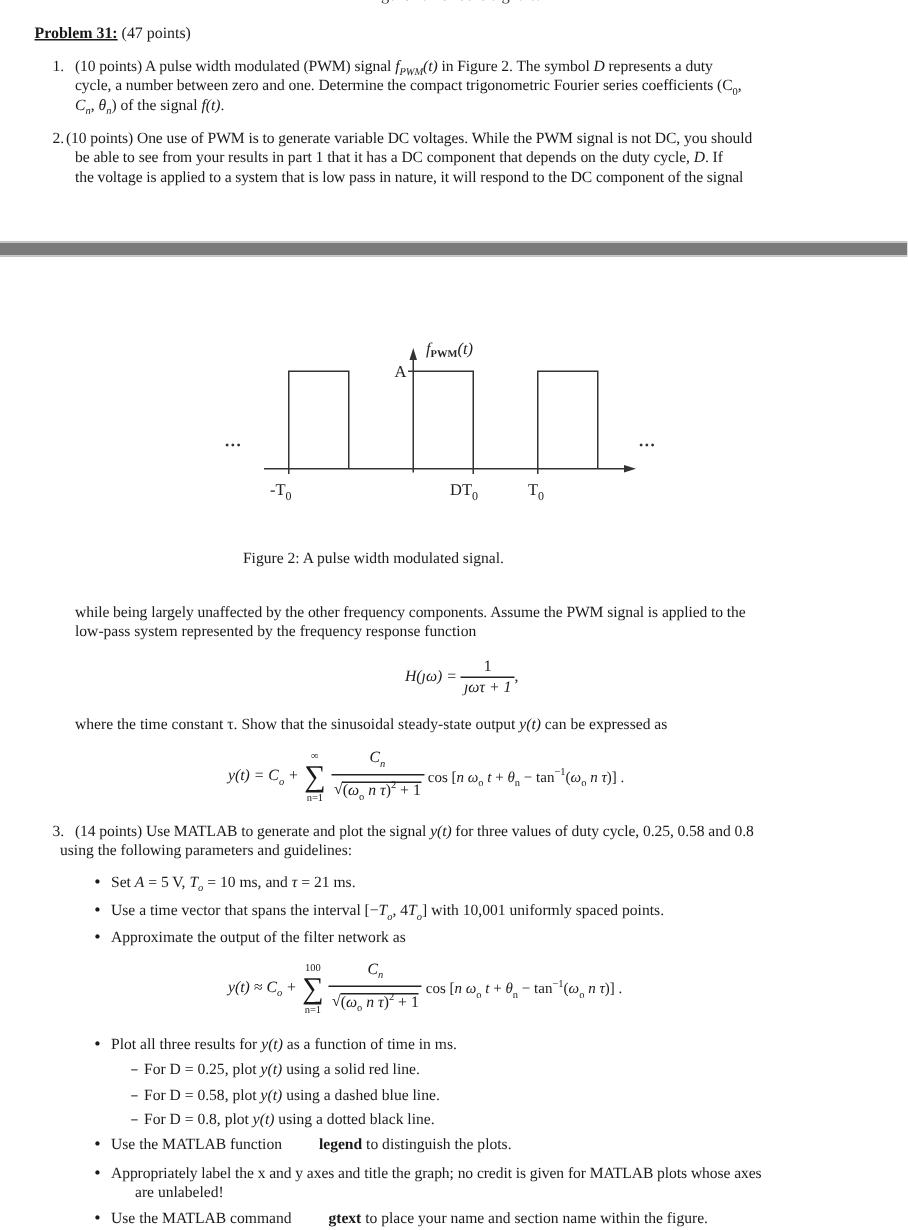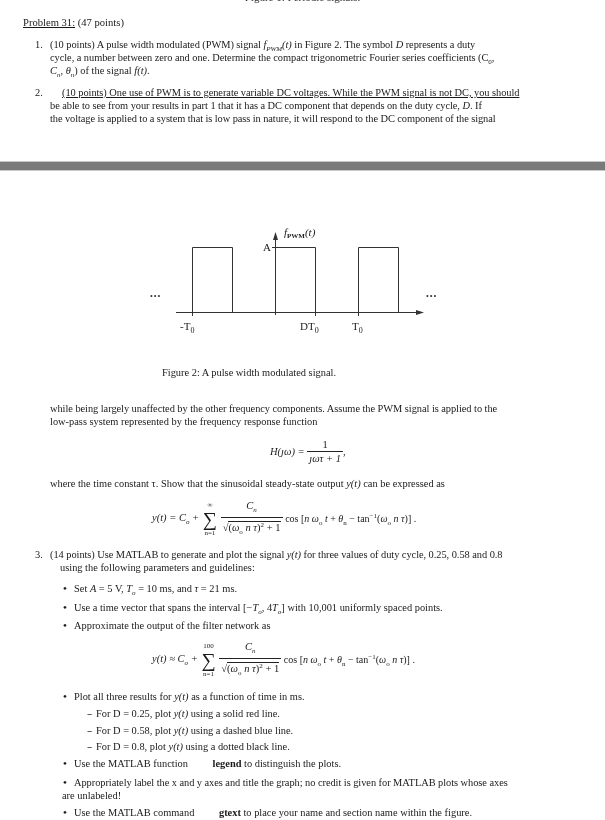--- a/index.html
+++ b/index.html
@@ -3,21 +3,21 @@
 <meta charset="utf-8">
 <style>
   html, body { margin: 0; padding: 0; background: #ffffff; }
   body {
     width: 605px; height: 820px; position: relative; overflow: hidden;
     font-family: "DejaVu Serif", "Liberation Serif", serif;
     color: #1a1a1a;
   }
   .t { position: absolute; white-space: nowrap; font-size: 10.4px; line-height: 13px; font-family: "Liberation Serif", "DejaVu Serif", serif; }
   .clip-top { position: absolute; top: -9px; left: 0; width: 605px; text-align: center; font-size: 11px; color: #333; font-family: "Liberation Serif", serif; }
-  .prob-title { font-weight: normal; text-decoration: underline; }
+  .prob-title { font-weight: bold; text-decoration: underline; }
   .num { position: absolute; font-size: 10.4px; line-height: 13px; font-family: "Liberation Serif", serif; }
   .bar {
     position: absolute; left: 0; top: 161px; width: 605px; height: 8px;
     background: #7a7a7a; border-top: 1px solid #c8c8c8; border-bottom: 1px solid #c8c8c8;
     box-sizing: content-box;
   }
   i, .it { font-style: italic; }
   .eq { position: absolute; font-family: "Liberation Serif", "DejaVu Serif", serif; font-size: 10.5px; white-space: nowrap; }
   .frac { display: inline-block; vertical-align: middle; text-align: center; }
   .frac .n { display: block; padding: 0 2px; border-bottom: 0.8px solid #222; line-height: 13px; }
@@ -40,21 +40,21 @@
   <span class="prob-title">Problem 31:</span>
   <span>(47 points)</span>
 </div>
 
 <div class="num" style="left:35px; top:38px;">1.</div>
 <div class="t" style="left:50px; top:38px; letter-spacing:-0.05px;"><span>(10 points) A pulse width modulated (PWM) signal </span><i>f<sub>PWM</sub>(t)</i><span> in Figure 2. The symbol </span><i>D</i><span> represents a duty</span></div>
 <div class="t" style="left:50px; top:51px; letter-spacing:-0.05px;"><span>cycle, a number between zero and one. Determine the compact trigonometric Fourier series coefficients (C</span><sub>0</sub><span>,</span></div>
 <div class="t" style="left:50px; top:64px;"><i>C<sub>n</sub></i>, <i>θ<sub>n</sub></i><span>) of the signal </span><i>f(t)</i><span>.</span></div>
 
 <div class="num" style="left:35px; top:86px;">2.</div>
-<div class="t" style="left:62px; top:86px; letter-spacing:-0.05px;text-decoration:underline;">(10 points) One use of PWM is to generate variable DC voltages. While the PWM signal is not DC, you should</div>
+<div class="t" style="left:44px; top:86px; letter-spacing:-0.05px;">(10 points) One use of PWM is to generate variable DC voltages. While the PWM signal is not DC, you should</div>
 <div class="t" style="left:50px; top:99px; letter-spacing:-0.05px;"><span>be able to see from your results in part 1 that it has a DC component that depends on the duty cycle, </span><i>D</i><span>. If</span></div>
 <div class="t" style="left:50px; top:112px; letter-spacing:-0.08px;">the voltage is applied to a system that is low pass in nature, it will respond to the DC component of the signal</div>
 
 <div class="bar"></div>
 
 <svg style="position:absolute; left:0; top:0;" width="605" height="360">
   <g stroke="#333" stroke-width="1" fill="none">
 
     <line x1="176" y1="312.5" x2="420" y2="312.5"></line>
 
@@ -107,21 +107,21 @@
   </span>
   <span class="frac">
     <span class="n it">C<sub>n</sub></span>
     <span class="d">√<span style="border-top:0.8px solid #222;">(<i>ω</i><sub>o</sub> <i>n τ</i>)<sup>2</sup> + 1</span></span>
   </span>
   <span style="vertical-align:middle; font-size:10px;">cos [<i>n ω</i><sub>o</sub> <i>t</i> + <i>θ</i><sub>n</sub> − tan<sup>−1</sup>(<i>ω</i><sub>o</sub> <i>n τ</i>)] .</span>
 </div>
 
 <div class="num" style="left:35px; top:548px;">3.</div>
 <div class="t" style="left:50px; top:548px; letter-spacing:-0.05px;"><span>(14 points) Use MATLAB to generate and plot the signal </span><i>y(t)</i><span> for three values of duty cycle, 0.25, 0.58 and 0.8</span></div>
-<div class="t" style="left:60px; top:561px;">using the following parameters and guidelines:</div>
+<div class="t" style="left:40px; top:561px;">using the following parameters and guidelines:</div>
 
 <div class="bul" style="left:62px; top:582px;">•</div>
 <div class="t" style="left:74px; top:582px;"><span>Set </span><i>A</i><span> = 5 V, </span><i>T<sub>o</sub></i><span> = 10 ms, and </span><i>τ</i><span> = 21 ms.</span></div>
 
 <div class="bul" style="left:62px; top:601px;">•</div>
 <div class="t" style="left:74px; top:601px;"><span>Use a time vector that spans the interval [−</span><i>T<sub>o</sub></i><span>, 4</span><i>T<sub>o</sub></i><span>] with 10,001 uniformly spaced points.</span></div>
 
 <div class="bul" style="left:62px; top:619px;">•</div>
 <div class="t" style="left:74px; top:619px;">Approximate the output of the filter network as</div>
 
@@ -149,16 +149,16 @@
 <div class="t" style="left:96px; top:724px;"><span>For D = 0.58, plot </span><i>y(t)</i><span> using a dashed blue line.</span></div>
 
 <div class="dash" style="left:87px; top:740px;">–</div>
 <div class="t" style="left:96px; top:740px;"><span>For D = 0.8, plot </span><i>y(t)</i><span> using a dotted black line.</span></div>
 
 <div class="bul" style="left:62px; top:757px;">•</div>
 <div class="t" style="left:74px; top:757px;"><span>Use the MATLAB function </span><b>legend</b><span> to distinguish the plots.</span></div>
 
 <div class="bul" style="left:62px; top:776px;">•</div>
 <div class="t" style="left:74px; top:776px; letter-spacing:-0.05px;">Appropriately label the x and y axes and title the graph; no credit is given for MATLAB plots whose axes</div>
-<div class="t" style="left:62px; top:789px;">are unlabeled!</div>
+<div class="t" style="left:90px; top:789px;">are unlabeled!</div>
 
 <div class="bul" style="left:62px; top:806px;">•</div>
 <div class="t" style="left:74px; top:806px;"><span>Use the MATLAB command </span><b>gtext</b><span> to place your name and section name within the figure.</span></div>
 
 </body></html>

